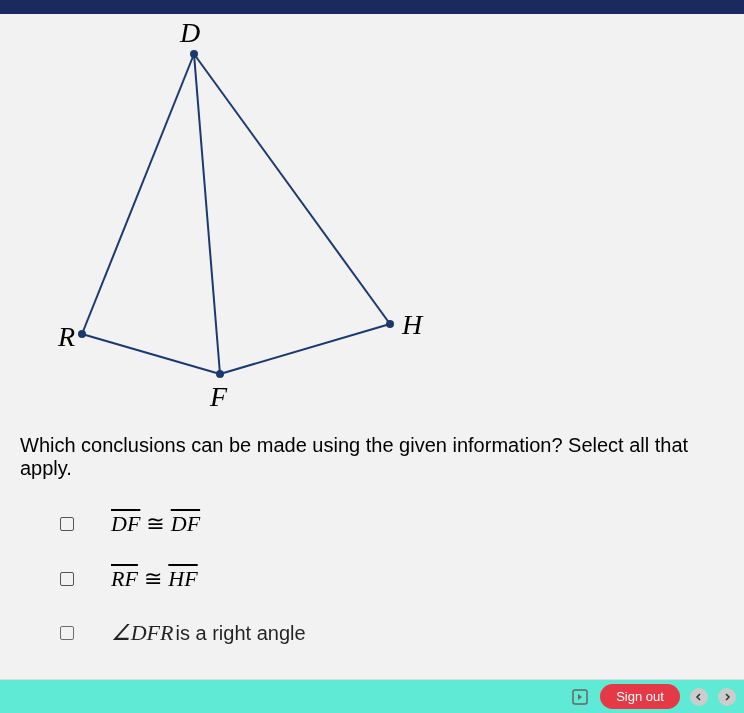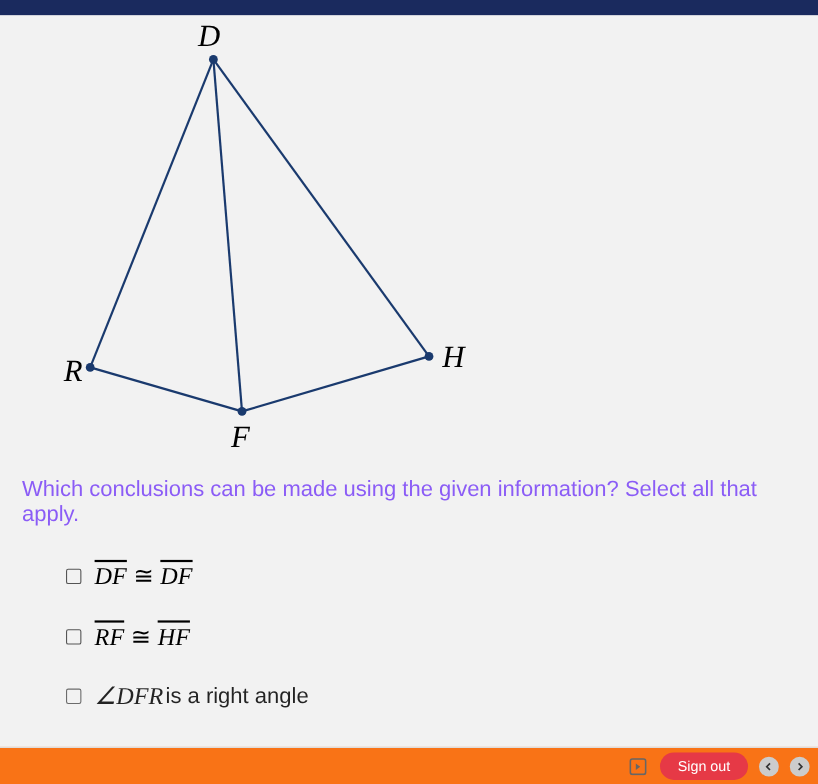--- a/index.html
+++ b/index.html
@@ -34,21 +34,21 @@
     }
     .vertex-label {
       font-family: "Times New Roman", serif;
       font-style: italic;
       font-size: 28px;
       fill: #000;
     }
     .question-text {
       font-family: Arial, sans-serif;
       font-size: 20px;
-      color: #8b5cf6;
+      color: #000000;
       margin: 20px 10px 30px 20px;
     }
     .options {
       margin-left: 60px;
     }
     .option {
       display: flex;
       align-items: center;
       margin-bottom: 28px;
       gap: 12px;
@@ -61,34 +61,35 @@
       flex-shrink: 0;
     }
     .option .math {
       font-family: "Times New Roman", serif;
       font-size: 22px;
       font-style: italic;
       color: #000;
       display: flex;
       align-items: center;
       gap: 2px;
+      margin-left: 25px;
     }
     .option .math .upright { font-style: normal; }
     .over {
       text-decoration: overline;
       text-decoration-thickness: 1.5px;
       padding-top: 1px;
     }
     .bottom-bar {
       position: absolute;
       bottom: 0;
       left: 0;
       right: 0;
       height: 34px;
-      background: #f97316;
+      background: #5eead4;
       border-top: 1px solid #ddd;
       display: flex;
       align-items: center;
       justify-content: flex-end;
       padding-right: 8px;
       gap: 10px;
     }
     .tool-icon {
       width: 20px;
       height: 20px;

